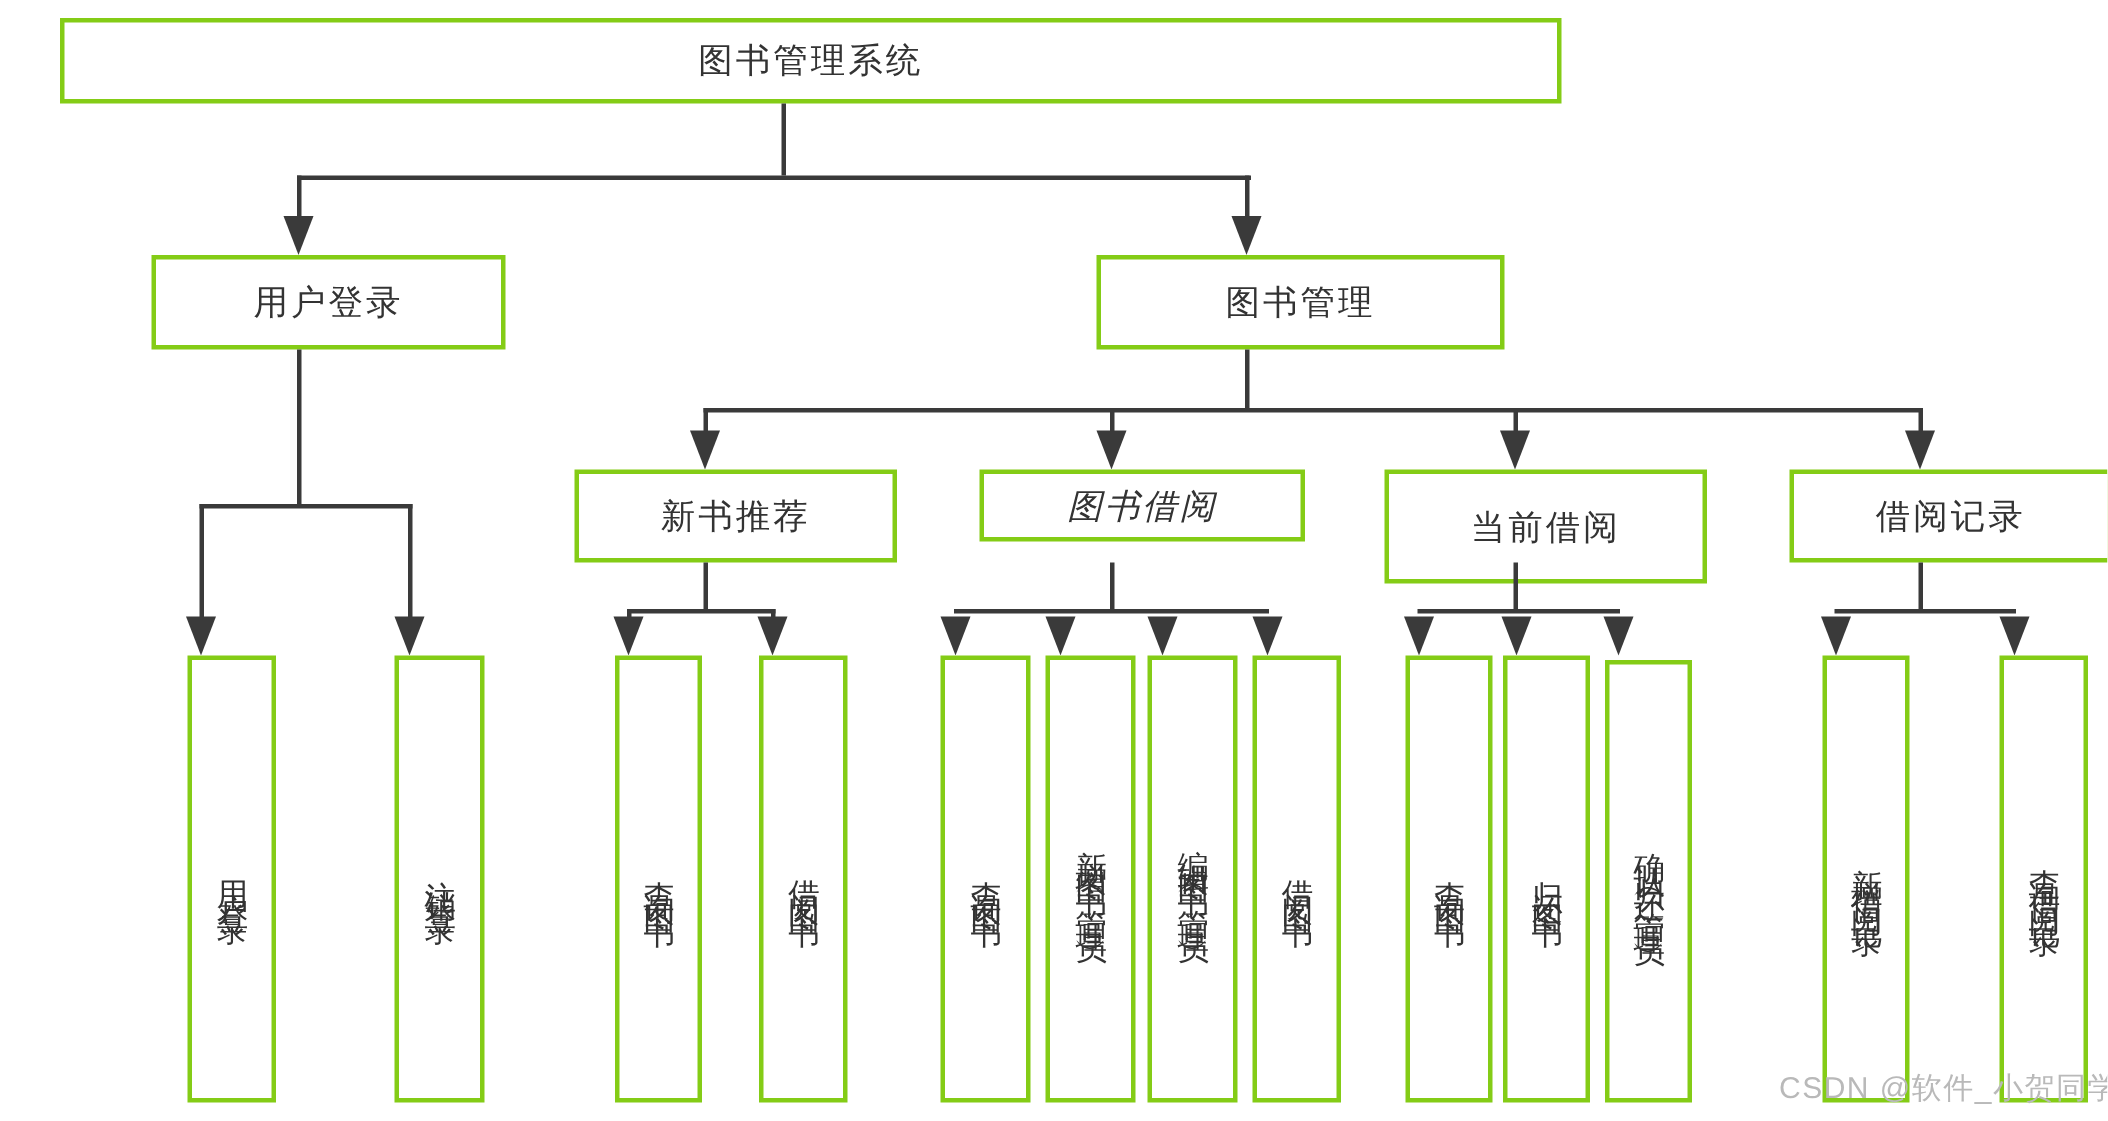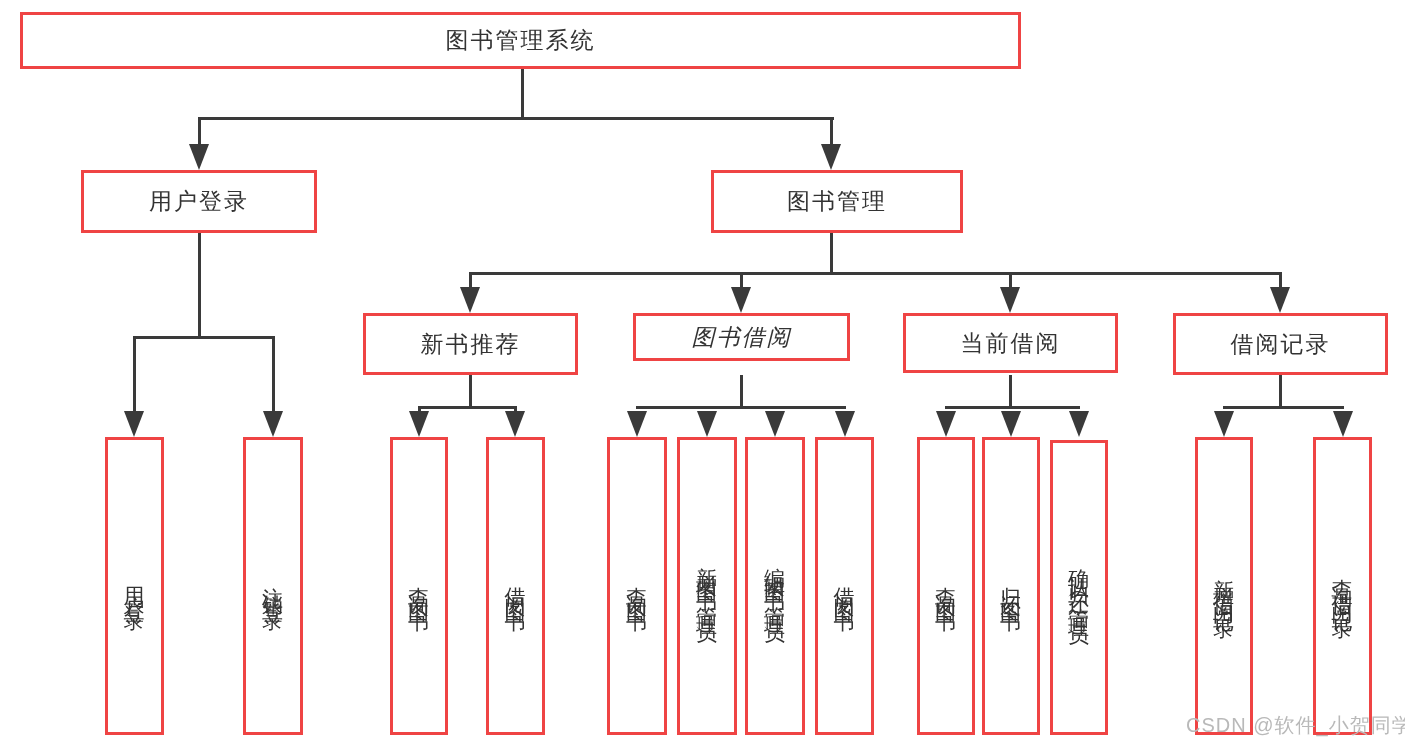--- a/index.html
+++ b/index.html
@@ -1,23 +1,24 @@
 <!DOCTYPE html>
 <html><head>
 <meta charset="utf-8">
 <style>
   html,body{margin:0;padding:0;background:#ffffff;}
   #stage{
     position:relative;width:1405px;height:747px;background:#ffffff;
     font-family:"Liberation Sans",sans-serif;overflow:hidden;
   }
   .box{
-    position:absolute;background:#ffffff;border:3px solid #ef4444;
+    position:absolute;background:#ffffff;border:3px solid #84cc16;
     box-sizing:border-box;display:flex;align-items:center;justify-content:center;
     color:#333333;
+    margin-left:20px;
   }
   .hbox{font-size:23px;letter-spacing:2px;white-space:nowrap;}
   .vbox{font-size:21px;}
   .vbox span{writing-mode:vertical-rl;text-orientation:mixed;letter-spacing:8px;line-height:1;}
   .hline,.vline{position:absolute;background:#3a3a3a;}
   .hline{height:3px;}
   .vline{width:3px;}
   .arrow{
     position:absolute;width:0;height:0;
     border-left:10px solid transparent;border-right:10px solid transparent;
@@ -40,21 +41,21 @@
   <div class="vline" style="left:521px;top:69px;height:48px;"></div>
   <div class="hline" style="left:198px;top:117px;width:636px;"></div>
   <div class="vline" style="left:198px;top:117px;height:31px;"></div>
   <div class="arrow" style="left:189px;top:144px;"></div>
   <div class="vline" style="left:830px;top:117px;height:31px;"></div>
   <div class="arrow" style="left:821px;top:144px;"></div>
 
   <div class="box hbox" style="left:81px;top:170px;width:236px;height:63px;">
     <span>用户登录</span>
   </div>
-  <div class="box hbox" style="left:711px;top:170px;width:252px;height:63px;">
+  <div class="box hbox" style="left:711px;top:170px;width:272px;height:63px;">
     <span>图书管理</span>
   </div>
 
   <div class="vline" style="left:198px;top:233px;height:103px;"></div>
   <div class="hline" style="left:133px;top:336px;width:142px;"></div>
   <div class="vline" style="left:133px;top:336px;height:79px;"></div>
   <div class="arrow" style="left:124px;top:411px;"></div>
   <div class="vline" style="left:272px;top:336px;height:79px;"></div>
   <div class="arrow" style="left:263px;top:411px;"></div>
 
@@ -68,21 +69,21 @@
   <div class="arrow" style="left:1000px;top:287px;"></div>
   <div class="vline" style="left:1279px;top:272px;height:19px;"></div>
   <div class="arrow" style="left:1270px;top:287px;"></div>
 
   <div class="box hbox" style="left:363px;top:313px;width:215px;height:62px;align-items:center;">
     <span>新书推荐</span>
   </div>
   <div class="box hbox" style="left:633px;top:313px;width:217px;height:48px;font-style:italic;">
     <span>图书借阅</span>
   </div>
-  <div class="box hbox" style="left:903px;top:313px;width:215px;height:60px;">
+  <div class="box hbox" style="left:903px;top:313px;width:215px;height:76px;">
     <span>当前借阅</span>
   </div>
   <div class="box hbox" style="left:1173px;top:313px;width:215px;height:62px;">
     <span>借阅记录</span>
   </div>
 
   <div class="vline" style="left:469px;top:375px;height:31px;"></div>
   <div class="hline" style="left:418px;top:406px;width:99px;"></div>
   <div class="vline" style="left:418px;top:406px;height:10px;"></div>
   <div class="arrow" style="left:409px;top:411px;"></div>

